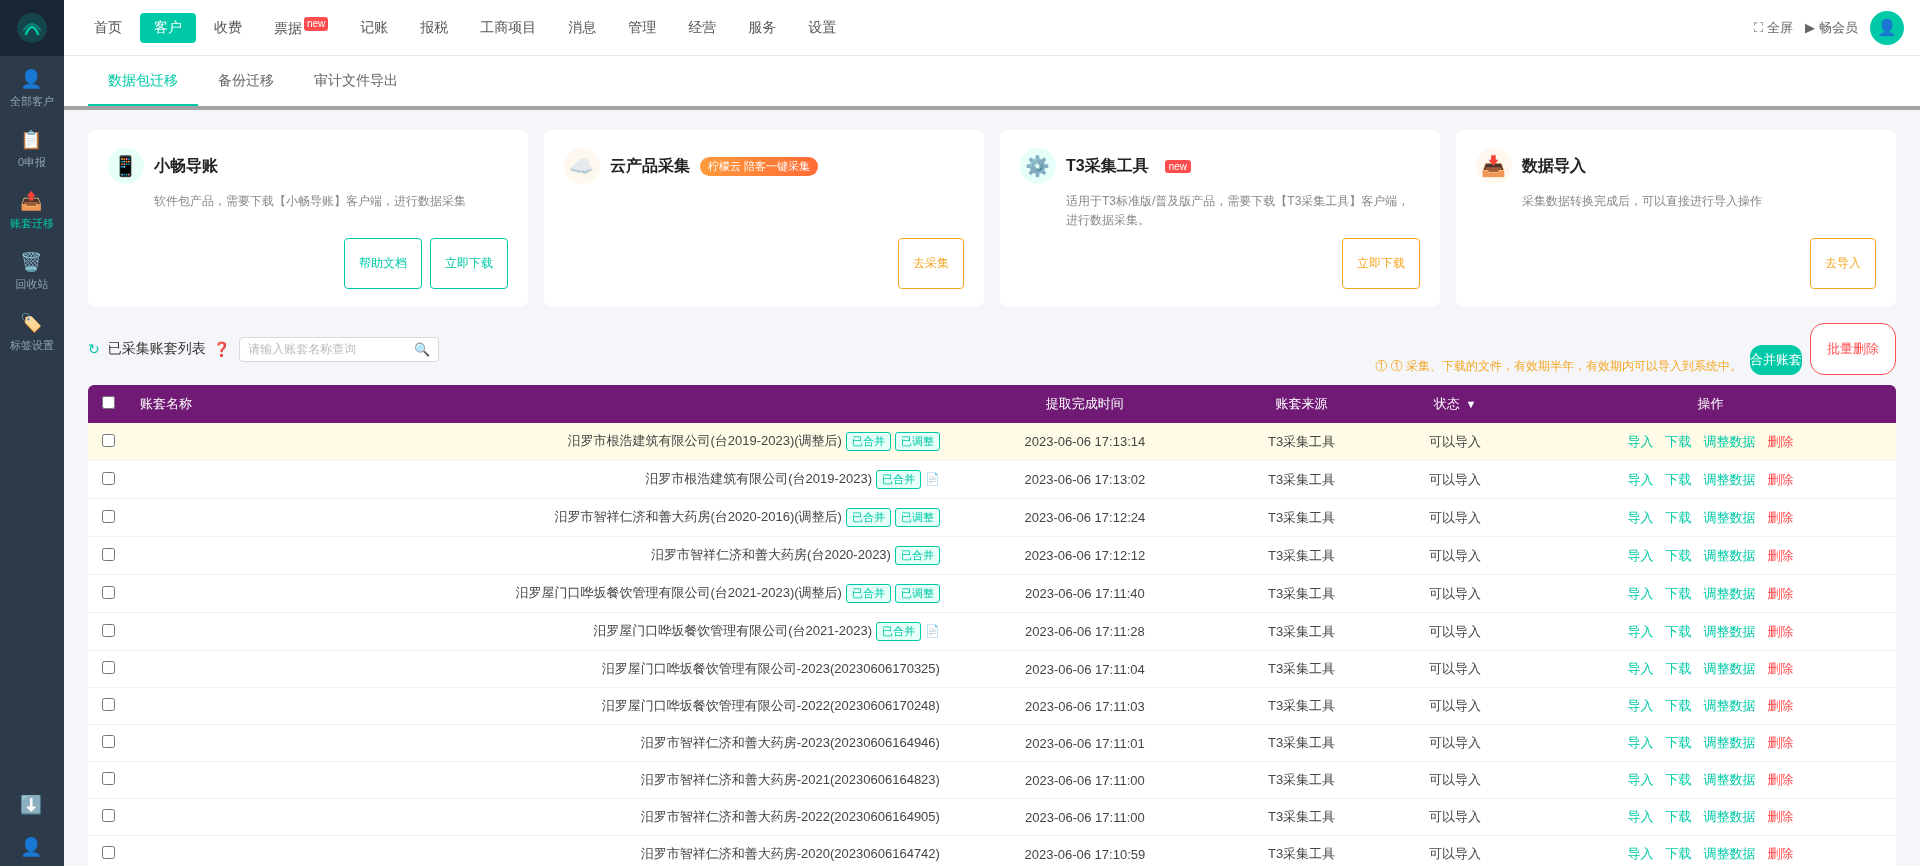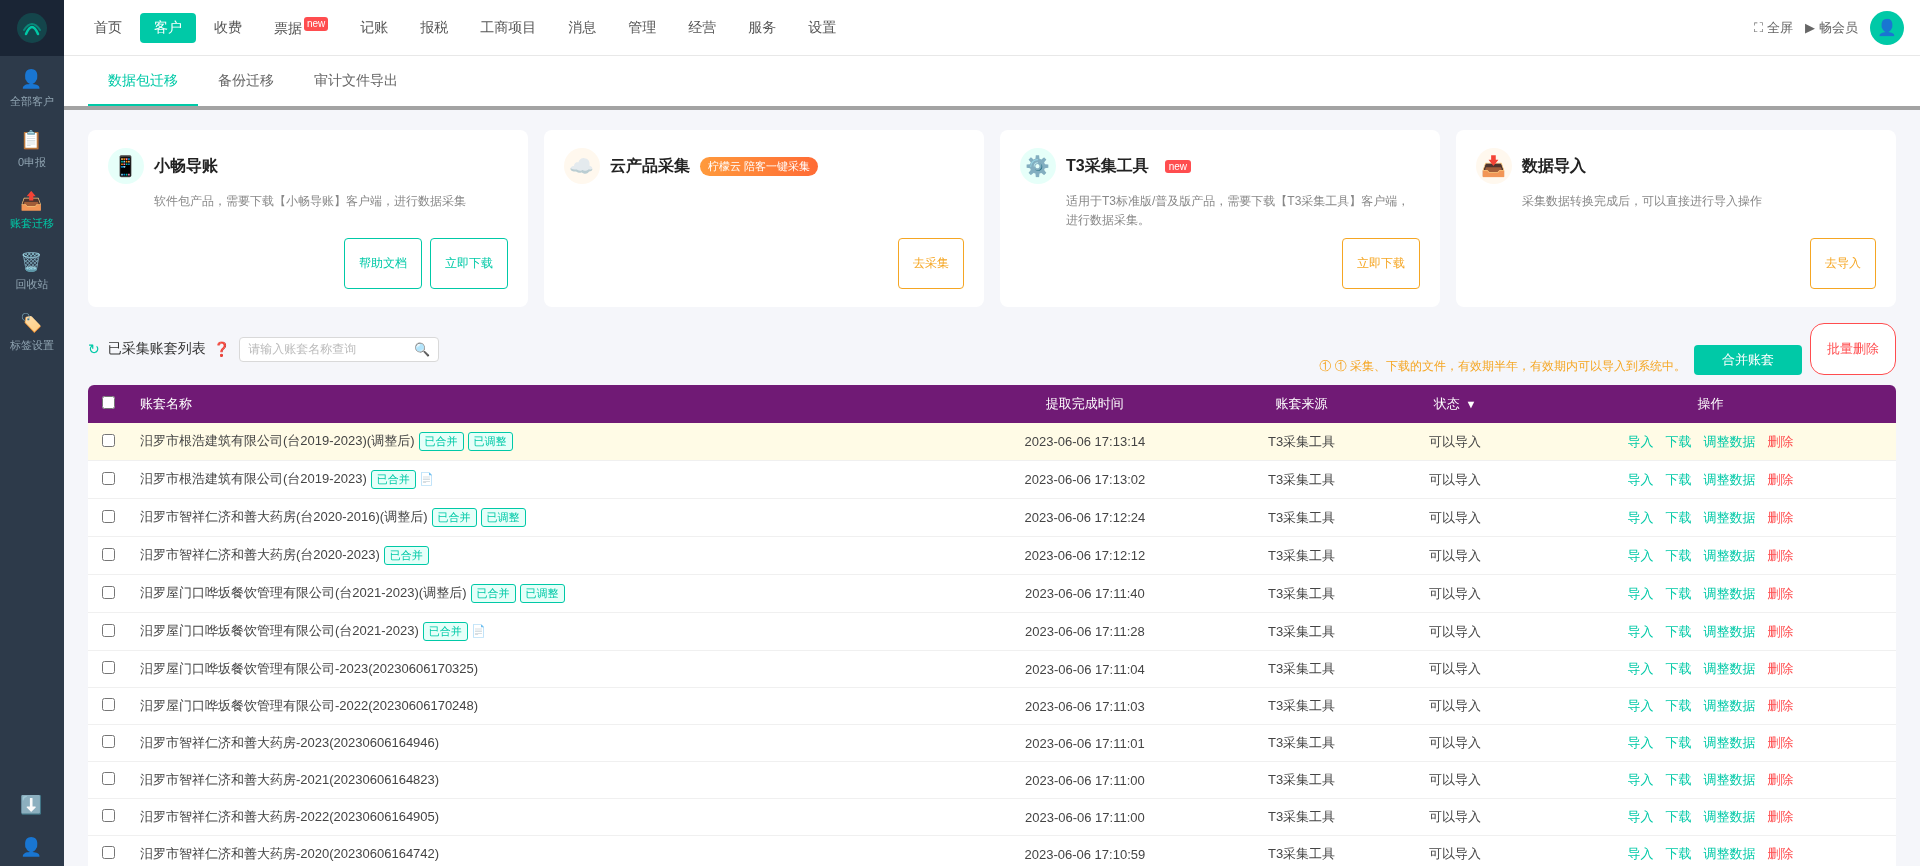--- a/index.html
+++ b/index.html
@@ -226,22 +226,22 @@
       width: 100%;
       color: #333;
     }
     .search-box input::placeholder { color: #bbb; }
     .hint-text { font-size: 12px; color: #aaa; }
     .hint-text span { color: #f5a623; }
     .btn-merge {
       background: #00c9a7;
       color: #fff;
       border: none;
-      border-radius: 4px;
-      padding: 6px 28px;
+      border-radius: 12px;
+      padding: 6px 0;
       font-size: 13px;
       cursor: pointer;
     }
     .btn-delete {
       background: #fff;
       color: #ff4d4f;
       border: 1px solid #ff4d4f;
       border-radius: 14px;
       padding: 16px 16px;
       font-size: 13px;
@@ -263,21 +263,21 @@
     .data-table thead th:nth-child(2) { text-align: left; }
     .data-table tbody tr { border-bottom: 1px solid #f0f0f0; }
     .data-table tbody tr.highlighted { background: #fffbe6; }
     .data-table tbody td {
       padding: 9px 12px;
       font-size: 13px;
       color: #444;
       text-align: center;
       vertical-align: middle;
     }
-    .data-table tbody td:nth-child(2) { text-align: left; }
+    .data-table tbody td:nth-child(2) { text-align: right; }
     .data-table input[type=checkbox] { cursor: pointer; }
     .tag-badge {
       display: inline-block;
       border-radius: 3px;
       padding: 1px 5px;
       font-size: 11px;
       margin-left: 4px;
     }
     .tag-green { background: #e6fff9; color: #00c9a7; border: 1px solid #00c9a7; }
     .action-link {

